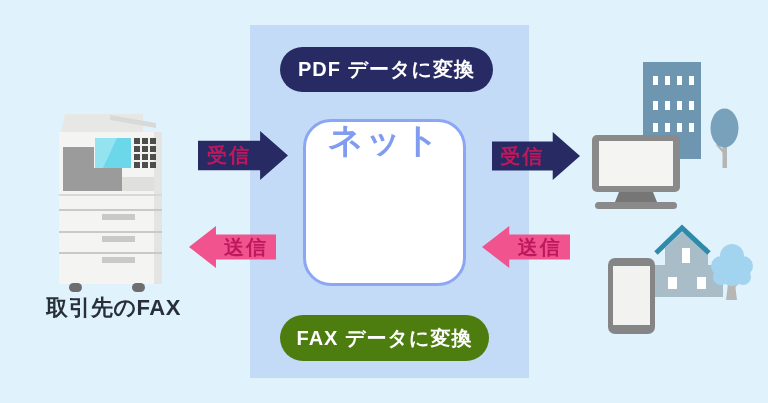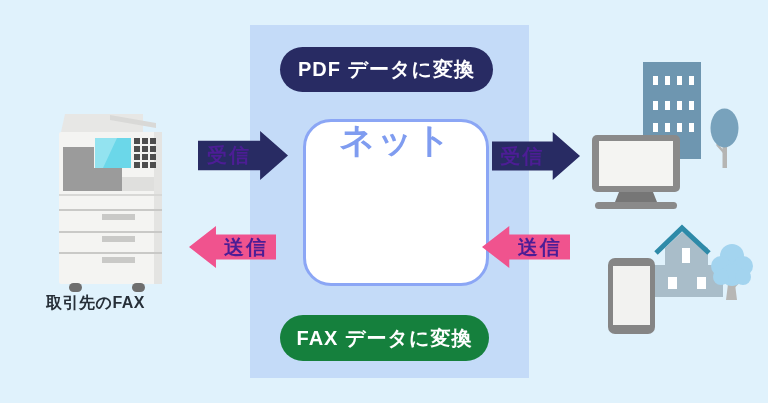--- a/index.html
+++ b/index.html
@@ -13,58 +13,58 @@
   .panel {
     position:absolute; left:250px; top:25px; width:279px; height:353px;
     background:#c4dbf8;
   }
   .pill {
     position:absolute; display:flex; align-items:center; justify-content:center;
     color:#ffffff; font-weight:bold; font-size:20px; letter-spacing:1px;
     border-radius:24px;
   }
   .pill-top  { left:280px; top:47px;  width:213px; height:45px; background:#282b63; }
-  .pill-bottom { left:280px; top:315px; width:209px; height:46px; background:#15803d; }
+  .pill-bottom { left:280px; top:315px; width:209px; height:46px; background:#4d7c0f; }
   .center-box {
-    position:absolute; left:303px; top:119px; width:186px; height:167px;
+    position:absolute; left:303px; top:119px; width:163px; height:167px;
     background:#ffffff; border:3px solid #8ba6f5; border-radius:28px;
     display:flex; flex-direction:column; align-items:center; justify-content:space-between;
     gap:30px;
   }
   .center-box .box-line {
     color:#7f9cf0; font-weight:bold; font-size:35px; line-height:1; letter-spacing:2px;
   }
   
   .arrow {
     position:absolute; display:block;
   }
   .arrow .shape { position:absolute; inset:0; }
   .arrow-right .shape { clip-path:polygon(0 20%, 69% 20%, 69% 0, 100% 50%, 69% 100%, 69% 80%, 0 80%); }
   .arrow-left  .shape { clip-path:polygon(100% 20%, 31% 20%, 31% 0, 0 50%, 31% 100%, 31% 80%, 100% 80%); }
   .navy .shape { background:#282b63; }
   .pinkc .shape { background:#f0538e; }
   .arrow .arrow-label {
     position:absolute; top:0; height:100%;
     display:flex; align-items:center; justify-content:center;
-    color:#4c1d95; font-weight:bold; font-size:20px; letter-spacing:2px;
+    color:#be185d; font-weight:bold; font-size:20px; letter-spacing:2px;
   }
   .arrow-right .arrow-label { left:0; width:69%; }
   .arrow-left  .arrow-label { right:0; width:69%;text-align:right; }
   #arrow-left-receive  { left:198px; top:131px; width:90px; height:49px; }
   #arrow-left-send     { left:189px; top:226px; width:87px; height:42px; }
   #arrow-right-receive { left:492px; top:132px; width:88px; height:48px; }
   #arrow-right-send    { left:482px; top:226px; width:88px; height:42px; }
   
   .illus { position:absolute; }
   #fax-illus { left:55px; top:110px; }
   #cluster-top-right { left:585px; top:55px; }
   #cluster-bottom-right { left:600px; top:218px; }
   .fax-caption {
     position:absolute; left:46px; top:293px; width:142px;
-    color:#273039; font-weight:bold; font-size:16px; letter-spacing:0.5px;
+    color:#273039; font-weight:bold; font-size:22px; letter-spacing:0.5px;
   }
 </style>
 </head>
 <body>
 
 <div class="stage">
 
   <div class="panel"></div>
 
   <div class="pill pill-top">

